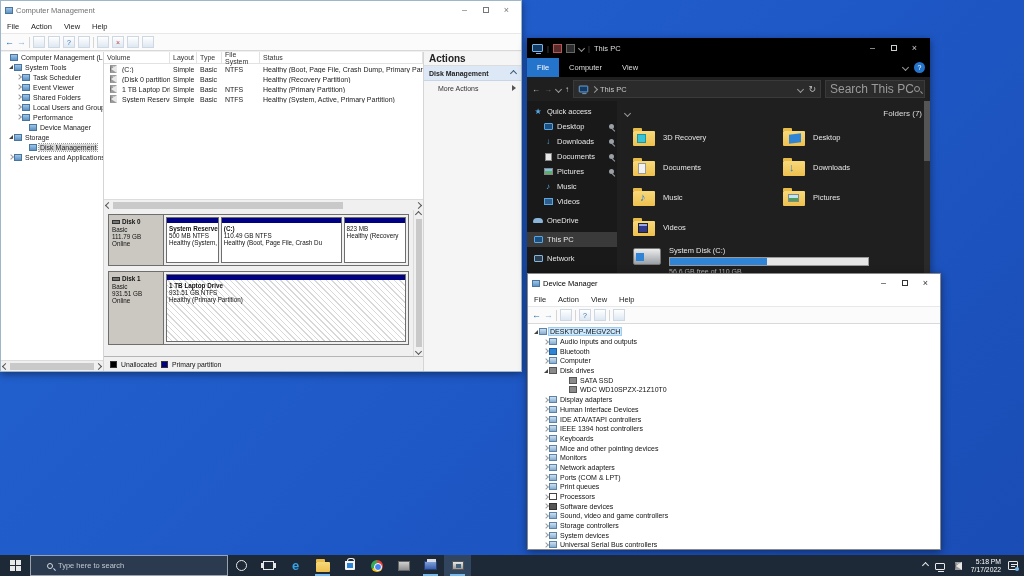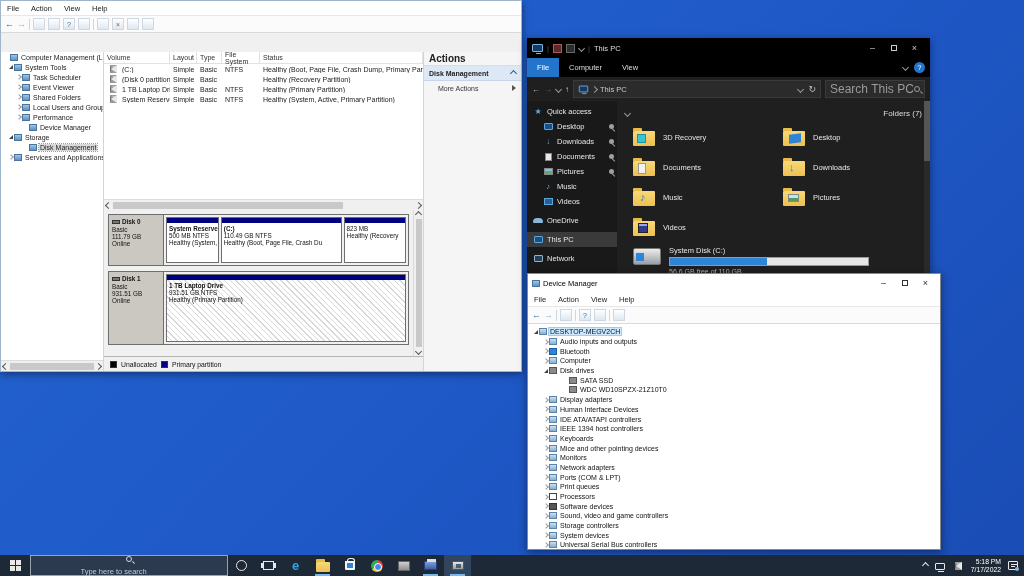--- a/index.html
+++ b/index.html
@@ -134,21 +134,21 @@
 .dmrow{display:flex;align-items:center;height:9.7px;font-size:7px;color:#111;white-space:nowrap;}
 .dmrow .tico{background:linear-gradient(#cfe0ef,#86aed2);border-color:#5b83a8;}
 .dmrow.sel .tlbl{background:#cce8ff;outline:1px solid #9fcdf0;}
 
 #tb{position:absolute;left:0;bottom:0;width:1024px;height:21px;background:#1d2936;display:flex;align-items:stretch;color:#e8e8e8;}
 .tbtn{display:flex;align-items:center;justify-content:center;}
 .start{width:30px;}
 .winlogo{width:11px;height:11px;background:#e8e8e8;position:relative;}
 .winlogo::before{content:"";position:absolute;left:5px;top:0;width:1px;height:11px;background:#1d2936;}
 .winlogo::after{content:"";position:absolute;top:5px;left:0;height:1px;width:11px;background:#1d2936;}
-.tsearch{width:198px;background:#2b3a4e;border:1px solid #9aa3ad;display:flex;align-items:center;gap:5px;padding:0 16px;flex-direction:column;}
+.tsearch{width:198px;background:#2b3a4e;border:1px solid #9aa3ad;display:flex;align-items:center;gap:5px;padding:0 16px;}
 .tsearch input{flex:1;background:transparent;border:none;outline:none;color:#d5dae0;font-size:7.5px;min-width:0;}
 .tsearch input::placeholder{color:#c2c9d1;}
 .tsearch .mag{border-color:#d5dae0;}
 .tsearch .mag::after{background:#d5dae0;}
 .slot{width:27px;position:relative;}
 .slot.open::after{content:"";position:absolute;left:6px;right:6px;bottom:0;height:2px;background:#76b9ed;}
 .slot.active{background:#31465e;}
 .cortana{width:11px;height:11px;border:1.5px solid #e8e8e8;border-radius:50%;}
 .tview{width:11px;height:9px;border:1px solid #e8e8e8;position:relative;}
 .tview::before{content:"";position:absolute;left:-3px;top:1px;width:2px;height:5px;background:#e8e8e8;}
@@ -172,20 +172,31 @@
 .clock{display:flex;flex-direction:column;align-items:flex-end;justify-content:center;font-size:6.8px;line-height:8px;color:#fff;}
 .acico{width:10px;height:9px;border:1px solid #e8e8e8;border-radius:1px;position:relative;}
 .acico::before{content:"";position:absolute;left:2px;top:2px;width:6px;height:1px;background:#e8e8e8;}
 .acico::after{content:"";position:absolute;left:2px;top:4px;width:4px;height:1px;background:#e8e8e8;}
 .badge{position:absolute;right:-2px;bottom:-2px;width:4px;height:4px;background:#76b9ed;border-radius:50%;}
 </style>
 </head>
 <body>
 
 <div class="win" id="cm">
+  <div class="ltitle">
+    <span class="tico" style="margin-right:3px"></span>
+    <span>Computer Management</span>
+    <span class="cap">
+      <span class="capbtn min"></span>
+      <span class="capbtn">
+          <span class="capbox"></span>
+        </span>
+      <span class="capbtn cls"></span>
+    </span>
+  </div>
   <div class="lmenu">
     <span>File</span>
     <span>Action</span>
     <span>View</span>
     <span>Help</span>
   </div>
   <div class="ltool">
     <span>←</span>
     <span style="color:#8fb6dc">→</span>
     <span class="vsep"></span>

